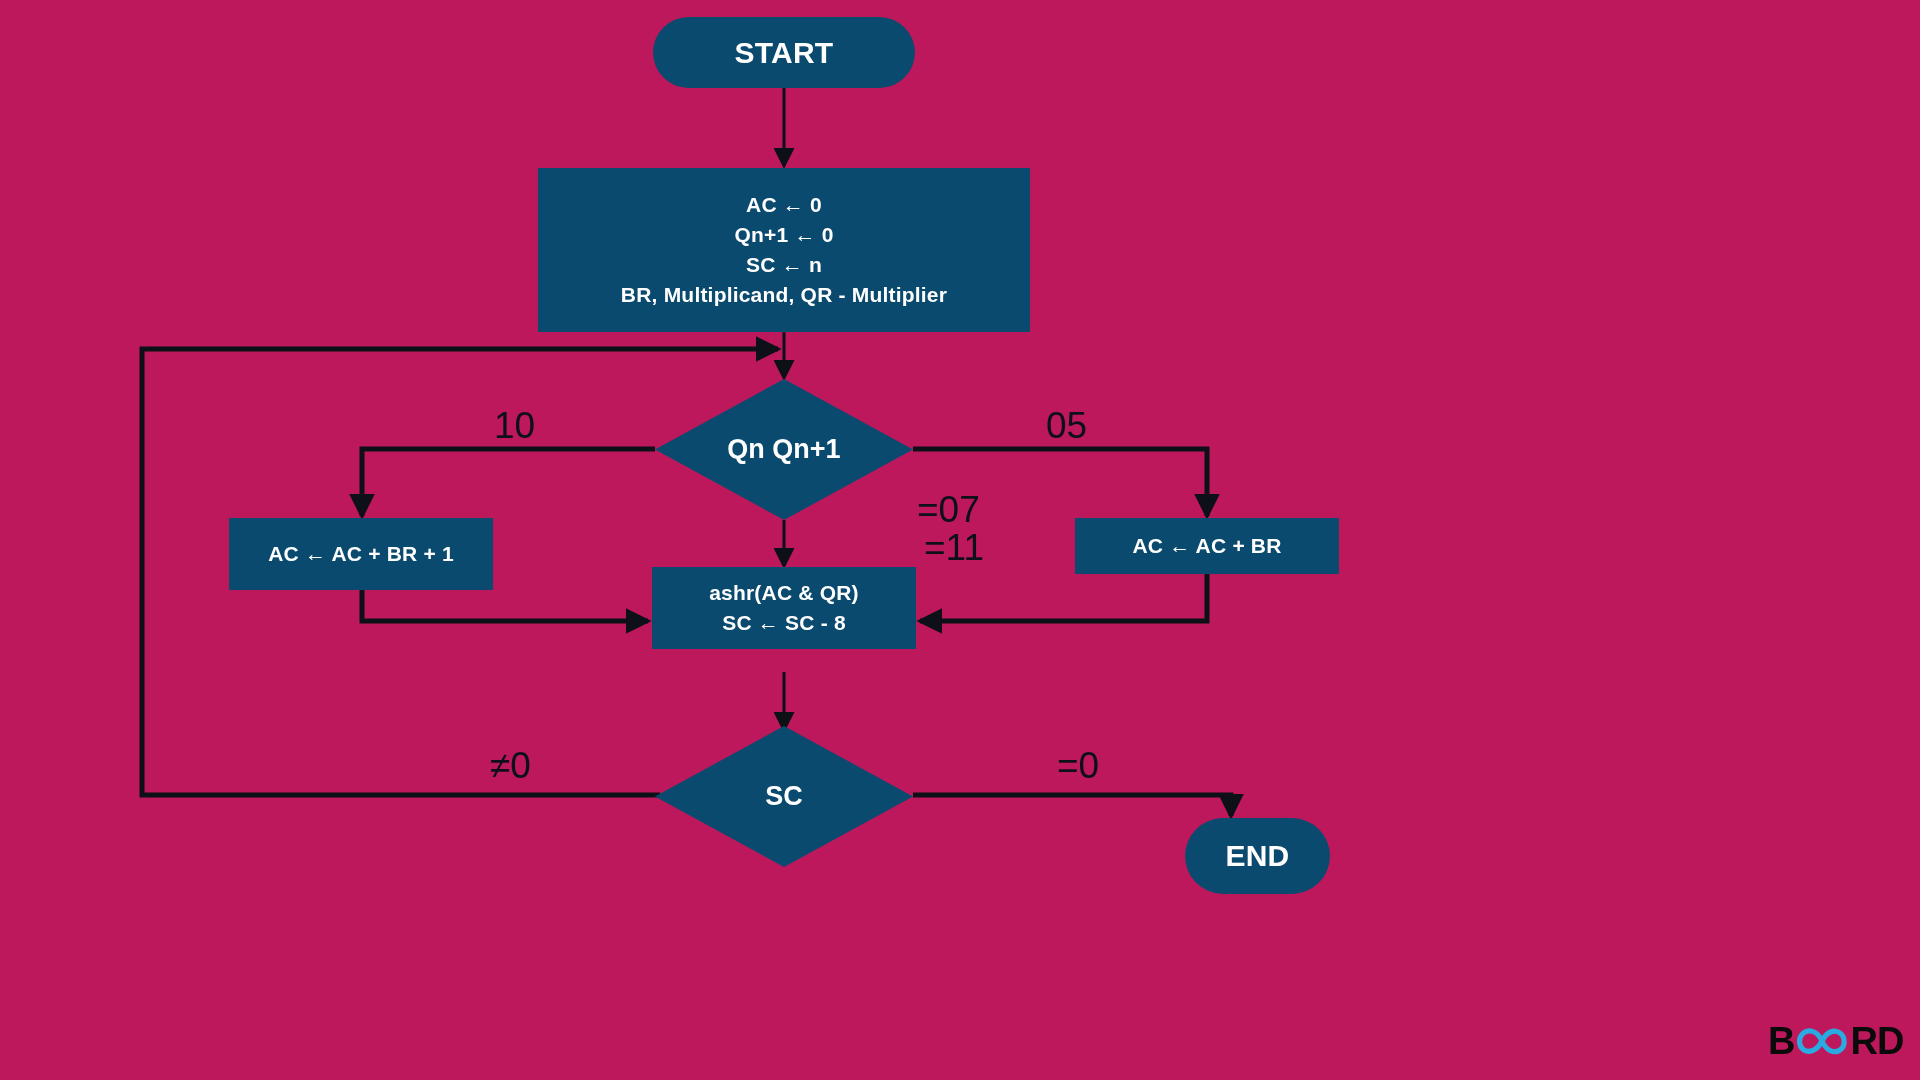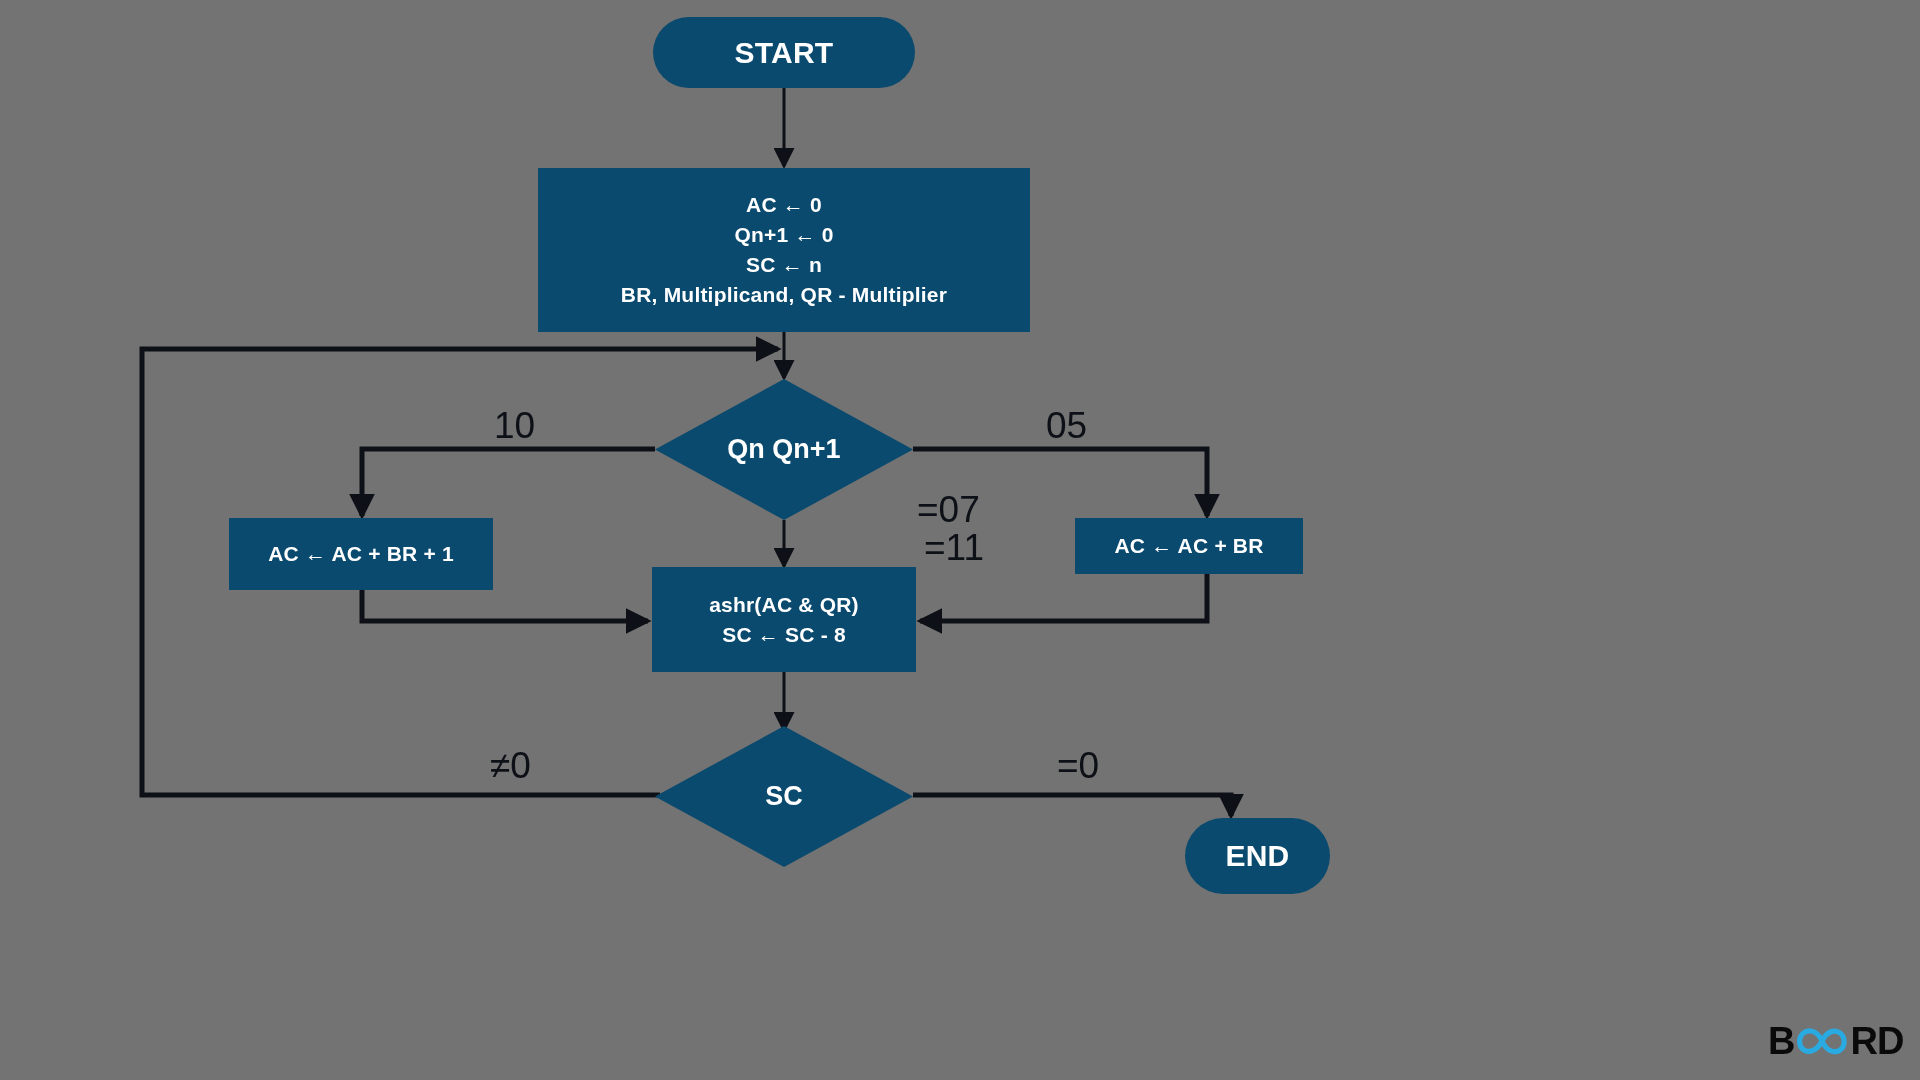--- a/index.html
+++ b/index.html
@@ -9,21 +9,21 @@
     overflow: hidden;
   }
   body {
     background: #c7dcf5;
     font-family: "Liberation Sans", sans-serif;
   }
   #stage {
     position: relative;
     width: 1920px;
     height: 1080px;
-    background: #737373;
+    background: #be185d;
   }
 
   
   .node {
     position: absolute;
     background: #0a4a6e;
     color: #ffffff;
     display: flex;
     flex-direction: column;
     align-items: center;
@@ -142,25 +142,25 @@
   </div>
 
   <div class="diamond" style="left:655px; top:379px; width:258px; height:141px;">
     <span>Qn Qn+1</span>
   </div>
 
   <div class="node process" style="left:229px; top:518px; width:264px; height:72px;">
     <span class="line">AC ← AC + BR + 1</span>
   </div>
 
-  <div class="node process" style="left:1075px; top:518px; width:228px; height:56px;">
+  <div class="node process" style="left:1075px; top:518px; width:264px; height:56px;">
     <span class="line">AC ← AC + BR</span>
   </div>
 
-  <div class="node process" style="left:652px; top:567px; width:264px; height:105px;">
+  <div class="node process" style="left:652px; top:567px; width:264px; height:82px;">
     <span class="line">ashr(AC &amp; QR)</span>
     <span class="line">SC ← SC - 8</span>
   </div>
 
   <div class="diamond" style="left:655px; top:726px; width:258px; height:141px;">
     <span>SC</span>
   </div>
 
   <div class="node terminator" style="left:1185px; top:818px; width:145px; height:76px;">
     <span>END</span>

